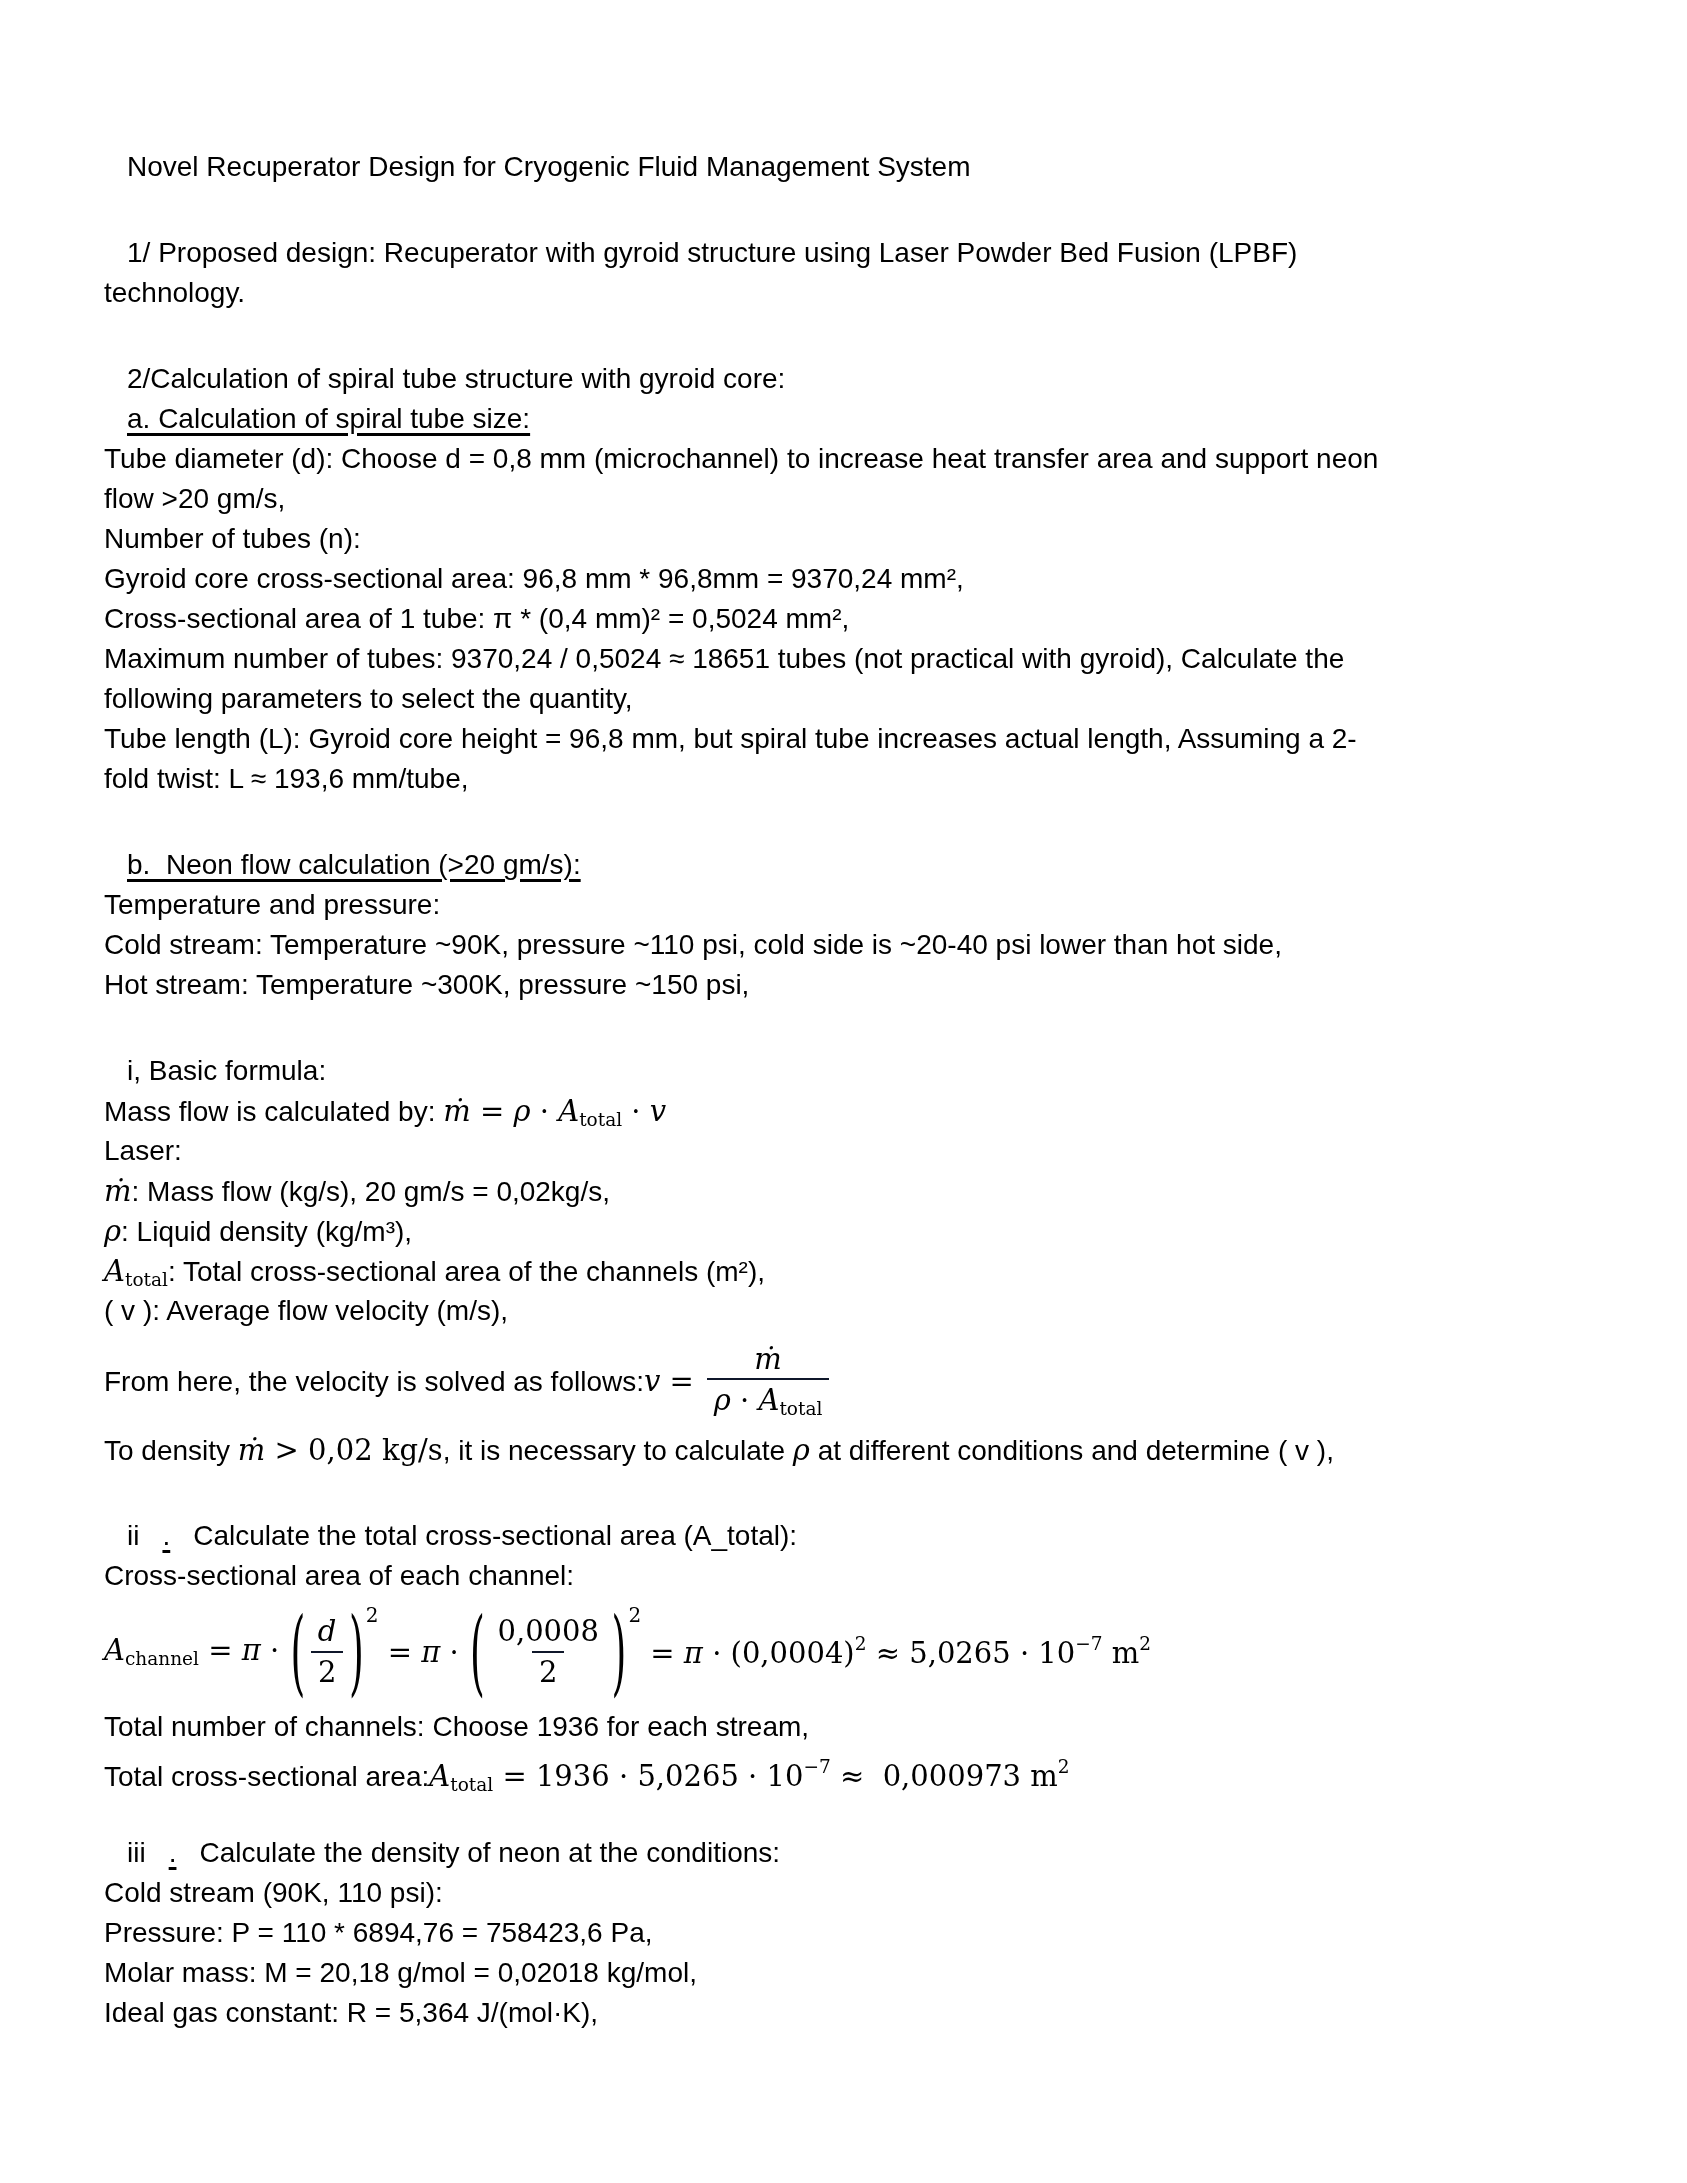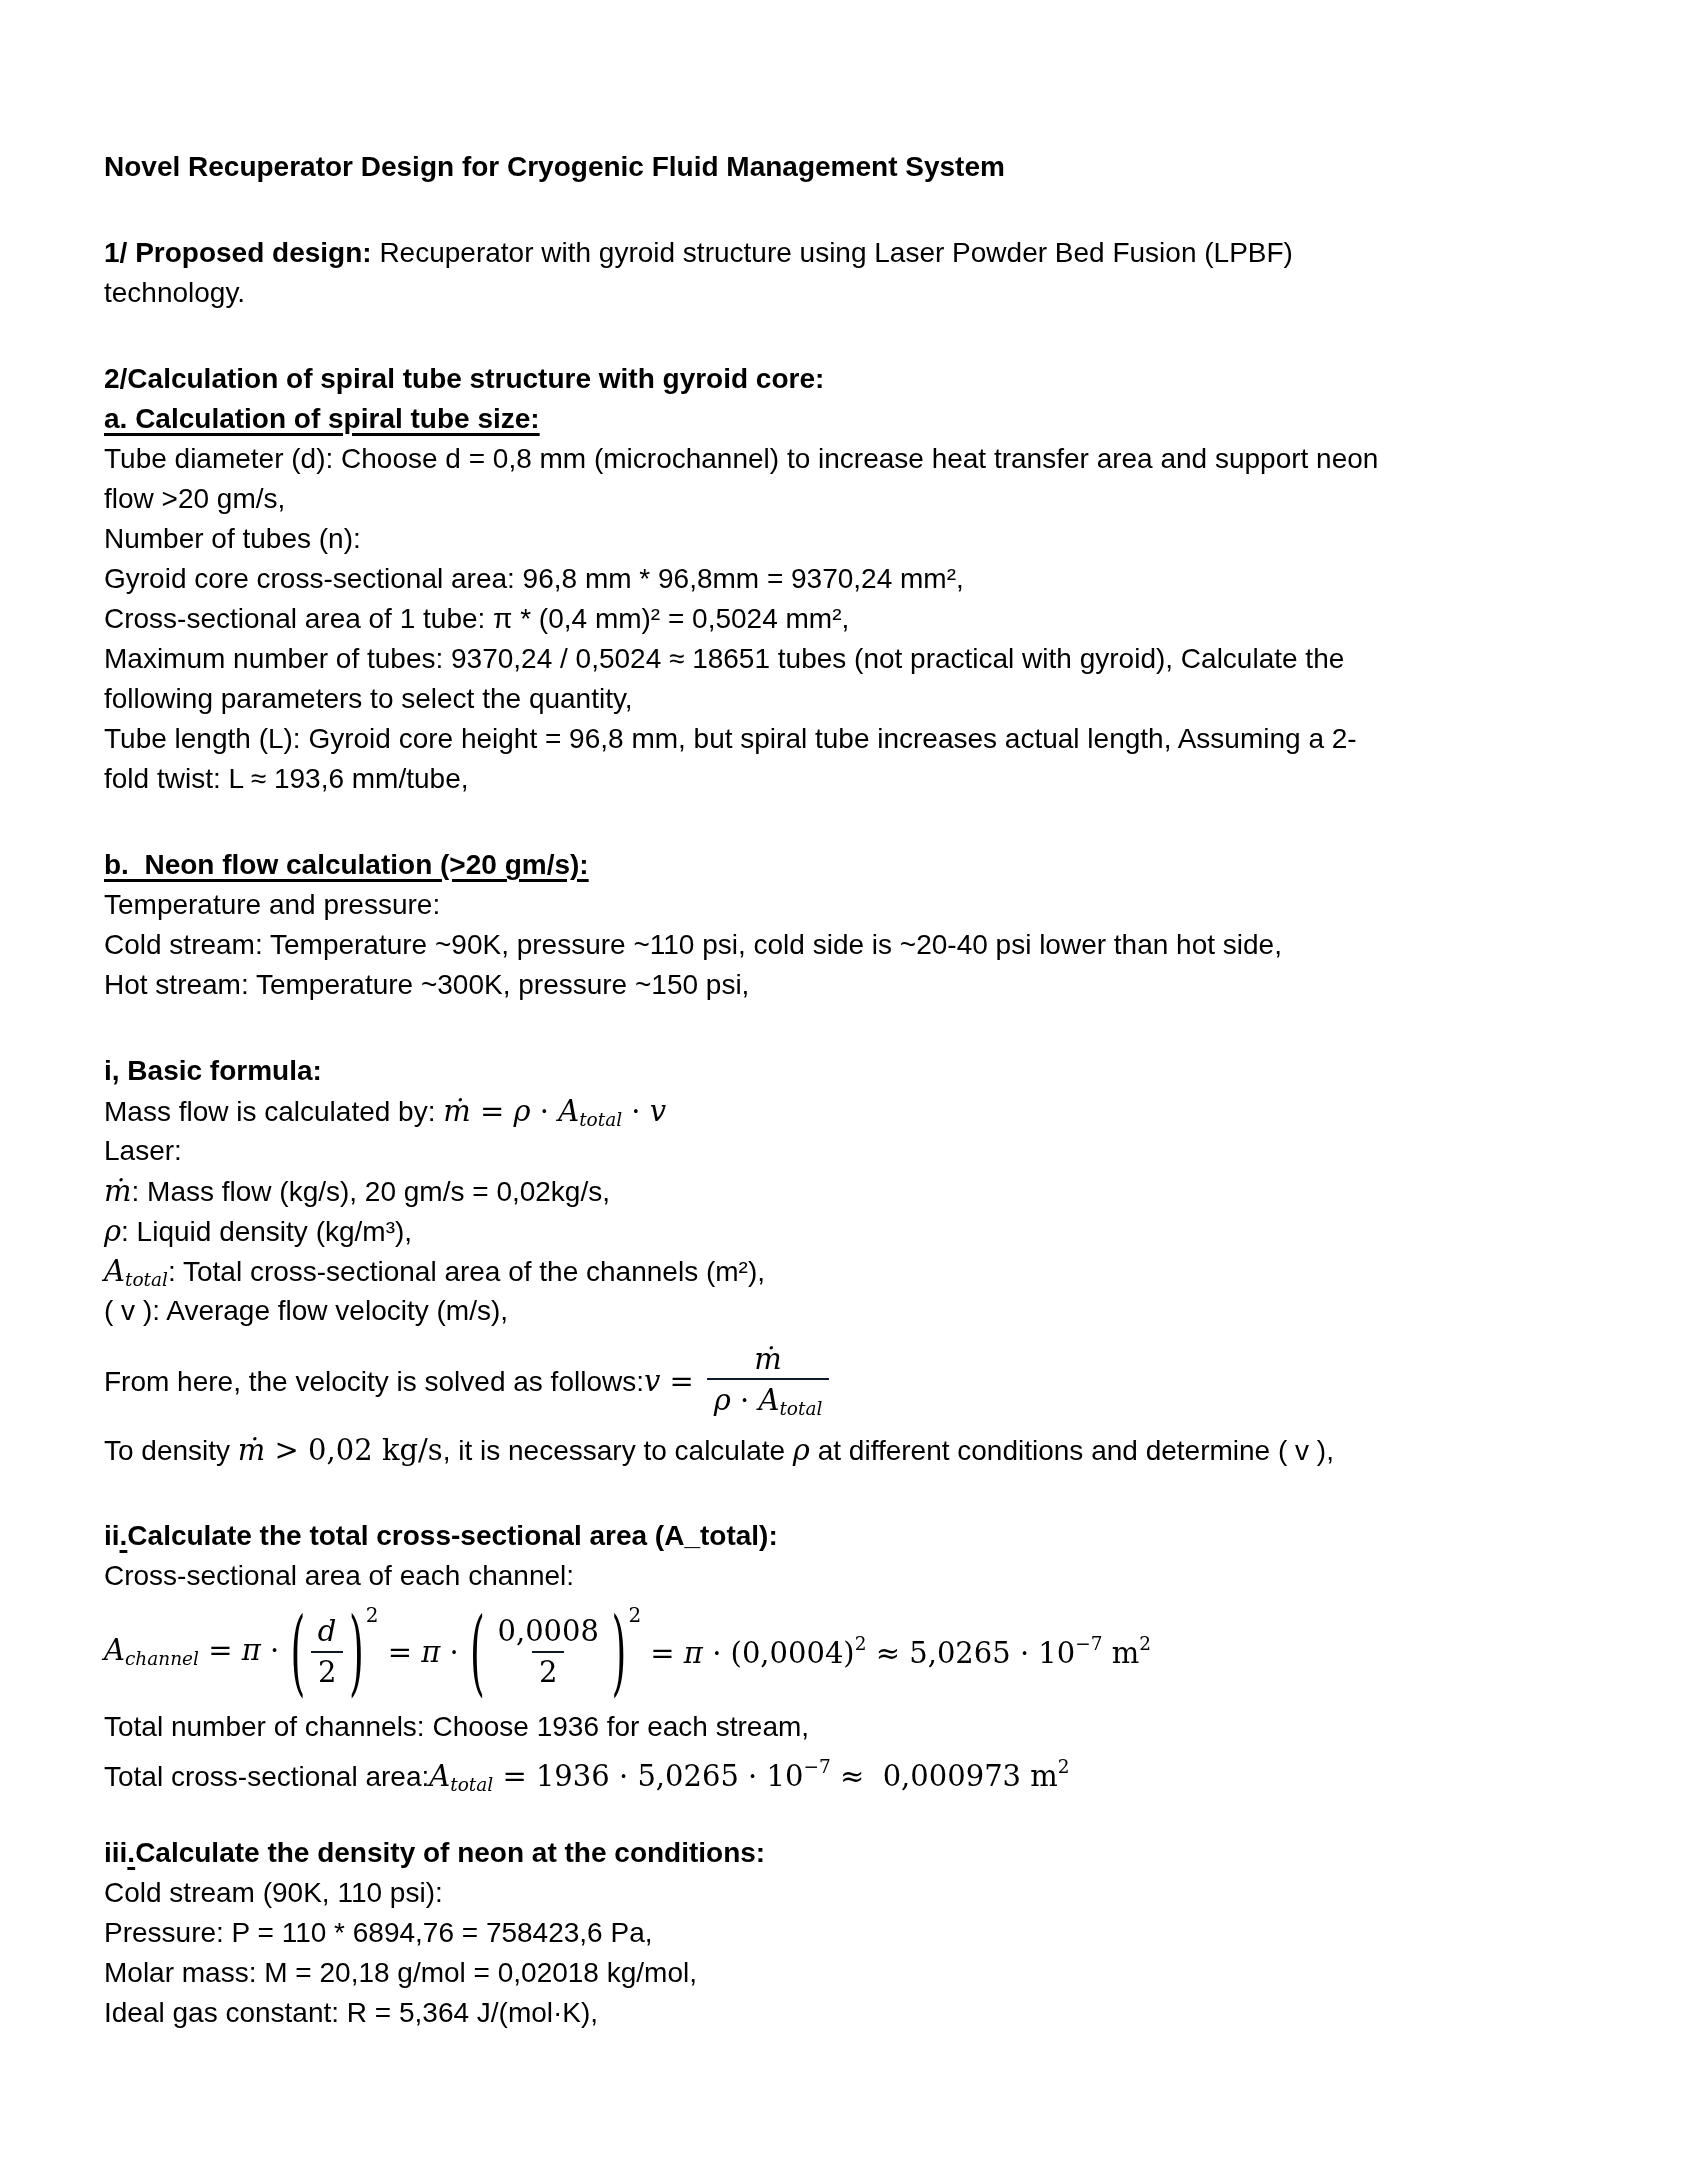--- a/index.html
+++ b/index.html
@@ -15,35 +15,35 @@
     padding:147px 106px 0 104px;
     overflow:hidden;
   }
   .line{
     margin:0;
     height:40px;
     line-height:40px;
     white-space:pre;
   }
   .blank{height:46px;}
-  .b{font-weight:bold;}
+  .b{font-weight:normal;margin-left:23px;}
   .ul{
     text-decoration:underline;
     text-decoration-thickness:2.6px;
     text-underline-offset:5.3px;
   }
   .udot{
     text-decoration:underline;
     text-decoration-thickness:2.6px;
     text-underline-offset:5.3px;
   }
   
   .mi{font-family:"DejaVu Serif", serif;font-style:italic;font-size:29px;}
   .mn{font-family:"DejaVu Serif", serif;font-size:29px;}
-  .msub{font-family:"DejaVu Serif", serif;font-size:18.5px;vertical-align:-5.3px;font-style:italic;}
+  .msub{font-family:"DejaVu Serif", serif;font-size:18.5px;vertical-align:-5.3px;}
   .msup{font-family:"DejaVu Serif", serif;font-size:18.5px;vertical-align:13.2px;}
   .flexrow{
     display:flex;
     align-items:center;
     white-space:pre;
   }
   .tallrow{height:99px;line-height:normal;}
   .tallrow2{height:111px;line-height:normal;}
   .mrow{white-space:pre;}
   .frac{

